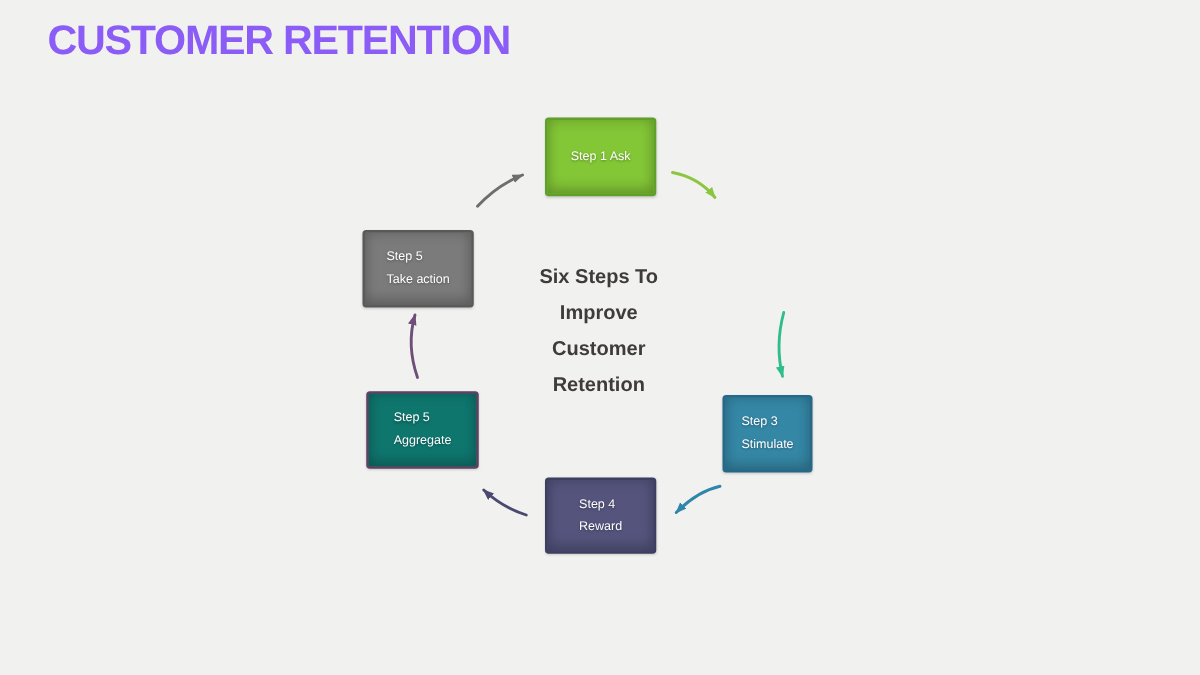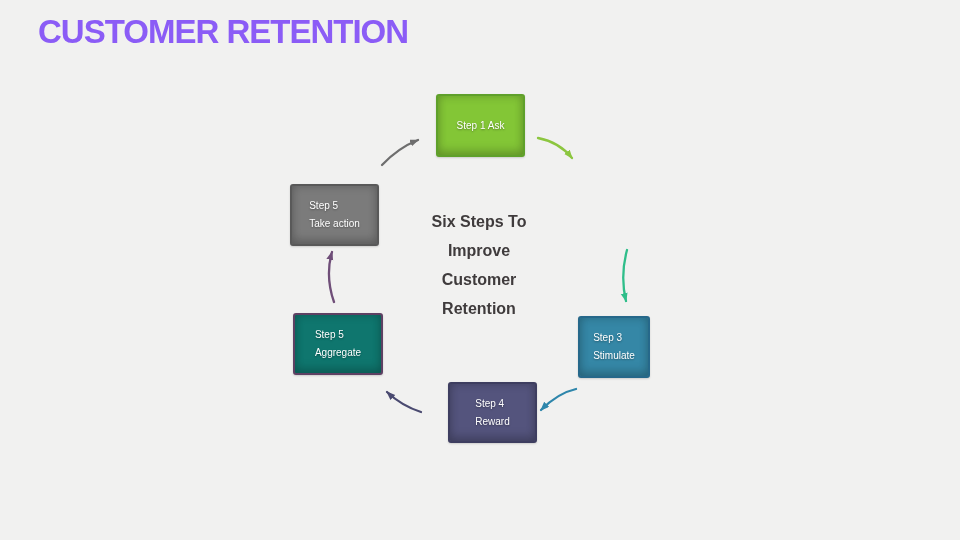--- a/index.html
+++ b/index.html
@@ -24,21 +24,21 @@
     box-shadow:inset 0 0 10px rgba(0,0,0,0.20), inset 0 -6px 9px rgba(0,0,0,0.12), 0 1px 2px rgba(0,0,0,0.15);
   }
   .step-label{
     color:#ffffff;font-weight:normal;font-size:10px;line-height:18px;
     white-space:pre-line;
     text-shadow:0 1px 2px rgba(0,0,0,0.35);
   }
   .pos1{left:436px;top:94px;width:89px;height:63px;}
   .pos2{left:581px;top:184px;width:85px;height:62px;}
   .pos3{left:578px;top:316px;width:72px;height:62px;}
-  .pos4{left:436px;top:382px;width:89px;height:61px;margin-left:12px;}
+  .pos4{left:436px;top:382px;width:89px;height:61px;}
   .pos5{left:293px;top:313px;width:90px;height:62px;}
   .pos6{left:290px;top:184px;width:89px;height:62px;}
   .center-text{
     position:absolute;left:399px;top:207px;width:160px;
     text-align:center;font-size:16px;font-weight:bold;line-height:29px;
     color:#3F3B3C;white-space:pre-line;
   }
 </style>
 </head>
 <body>

